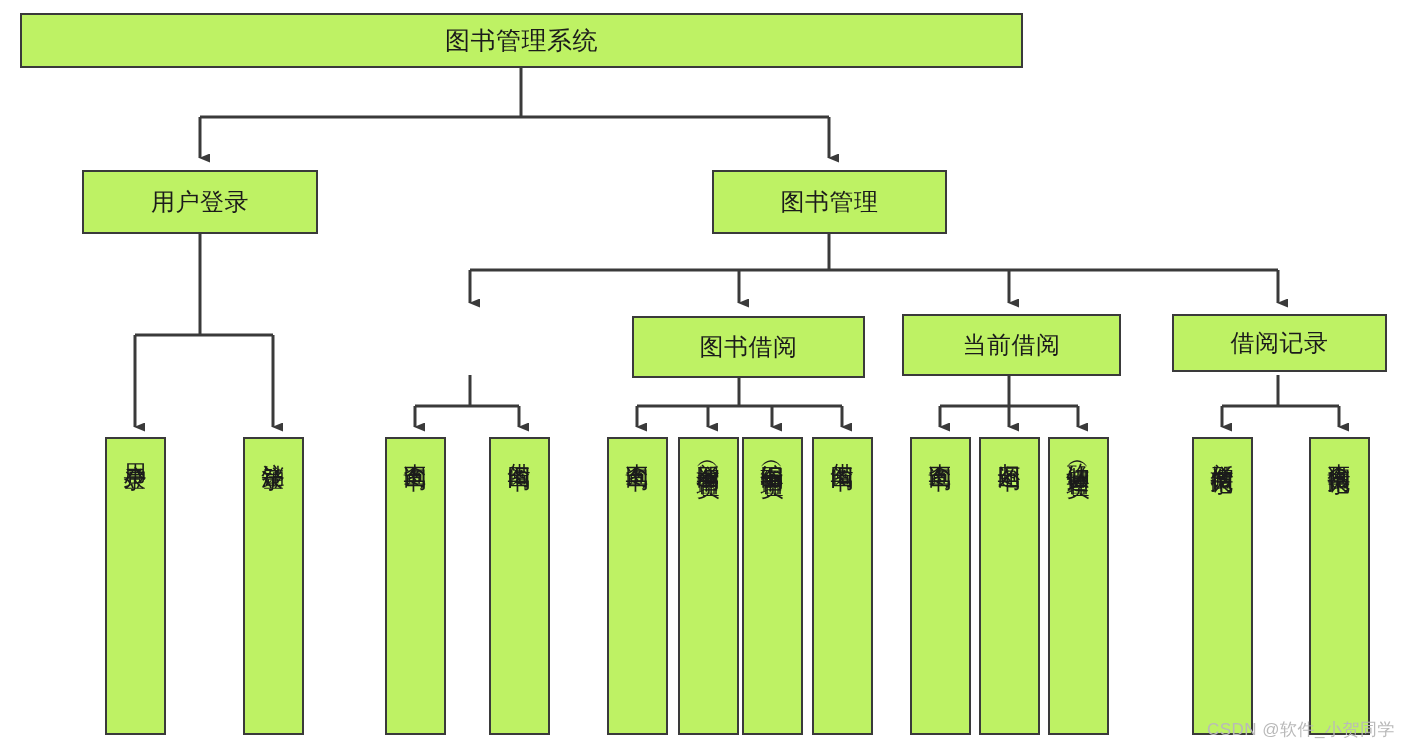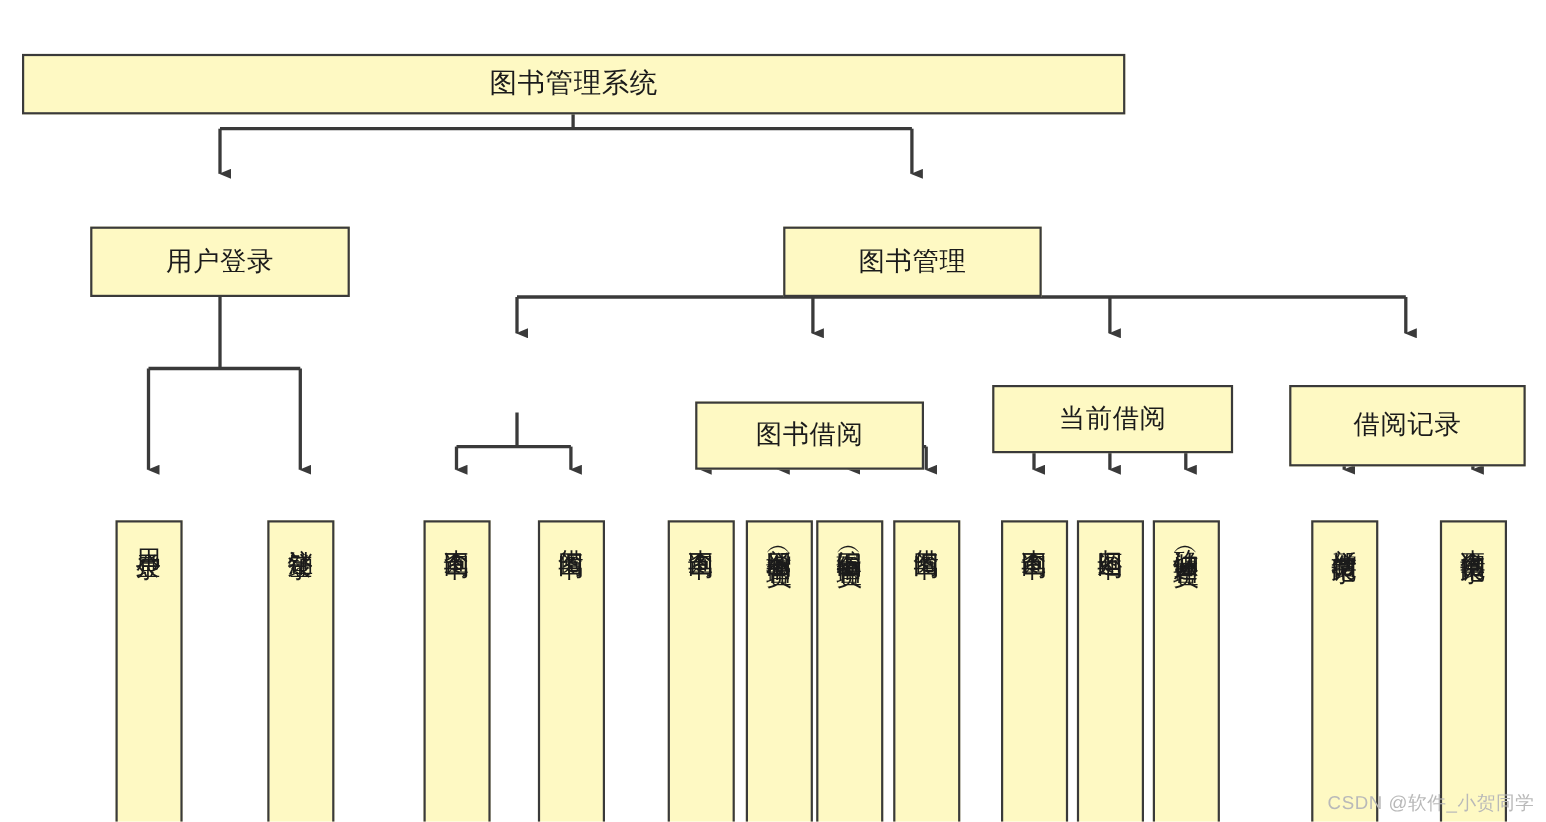--- a/index.html
+++ b/index.html
@@ -22,27 +22,26 @@
     position: absolute;
     left: 0;
     top: 0;
     width: 1405px;
     height: 747px;
     pointer-events: none;
   }
   .node {
     position: absolute;
     box-sizing: border-box;
-    background: #fef9c3;
+    background: #bef264;
     border: 2px solid #3a3a3a;
     display: flex;
     align-items: center;
     justify-content: center;
     color: #1b1b1b;
-    margin-top: 36px;
   }
   .node-label {
     display: block;
     text-align: center;
     line-height: 1.08;
     letter-spacing: 0.5px;
     white-space: nowrap;
   }
   .node.horiz .node-label {
     font-size: 24px;
@@ -135,27 +134,27 @@
     <span class="node-label">图书管理系统</span>
   </div>
 
   <div class="node horiz" style="left:82px; top:170px; width:236px; height:64px;">
     <span class="node-label">用户登录</span>
   </div>
   <div class="node horiz" style="left:712px; top:170px; width:235px; height:64px;justify-content:center;">
     <span class="node-label">图书管理</span>
   </div>
 
-  <div class="node horiz" style="left:632px; top:329px; width:208px; height:62px;">
+  <div class="node horiz" style="left:632px; top:316px; width:233px; height:62px;">
     <span class="node-label">图书借阅</span>
   </div>
   <div class="node horiz" style="left:902px; top:314px; width:219px; height:62px;align-items:center;">
     <span class="node-label">当前借阅</span>
   </div>
-  <div class="node horiz" style="left:1172px; top:314px; width:215px; height:74px;">
+  <div class="node horiz" style="left:1172px; top:314px; width:215px; height:58px;">
     <span class="node-label">借阅记录</span>
   </div>
 
   <div class="node leaf" style="left:105px; top:437px; width:61px; height:298px;">
     <span class="node-label">用户登录</span>
   </div>
   <div class="node leaf" style="left:243px; top:437px; width:61px; height:298px;">
     <span class="node-label">注销登录</span>
   </div>
 

